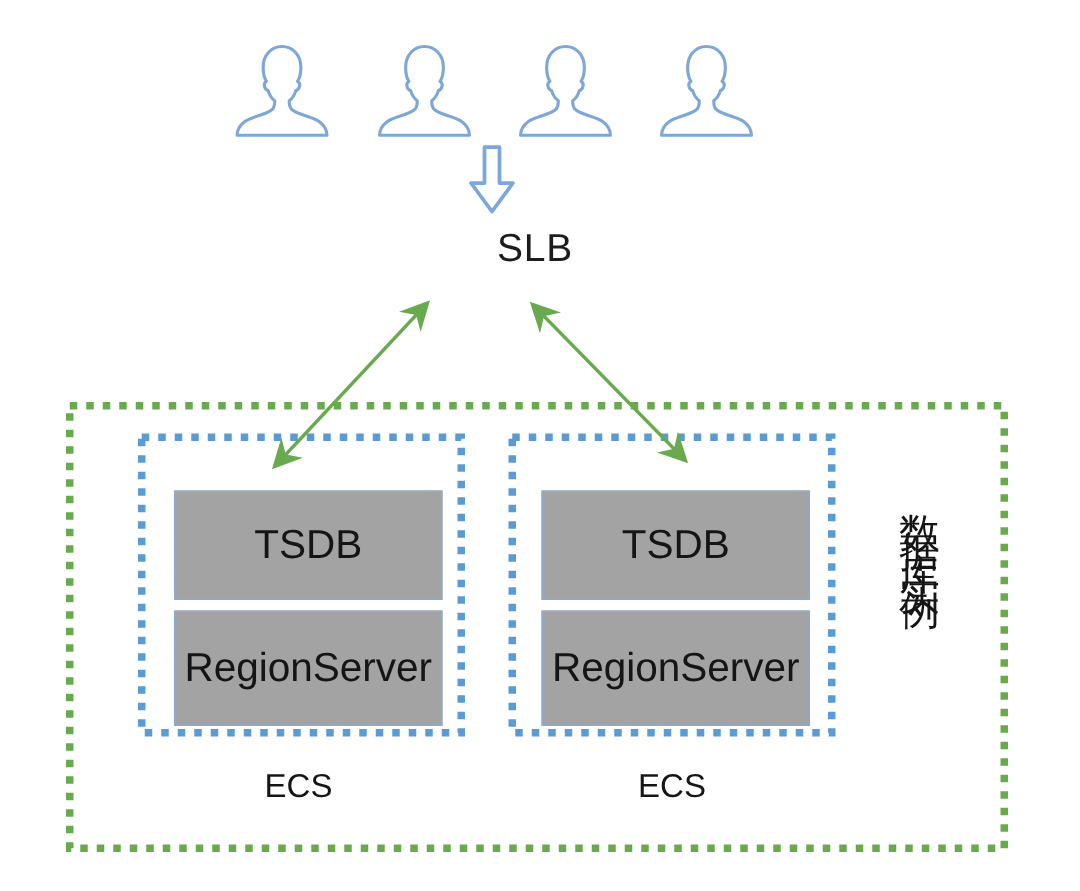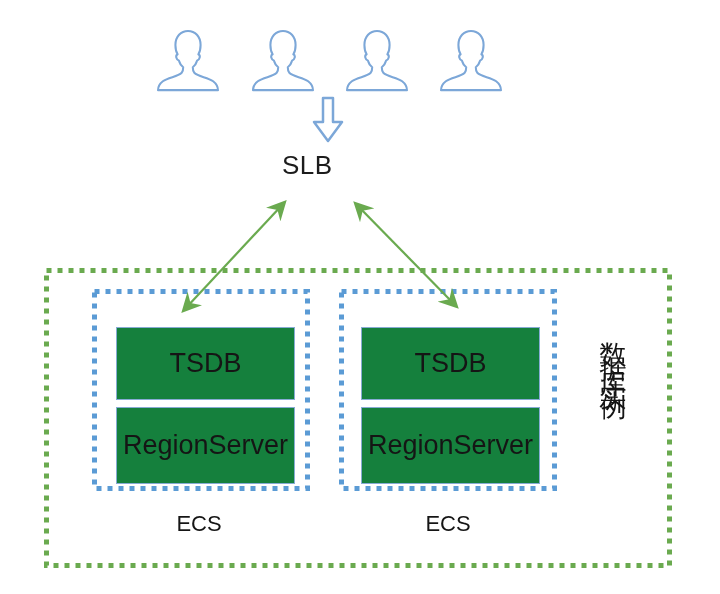--- a/index.html
+++ b/index.html
@@ -3,26 +3,26 @@
 <meta charset="utf-8">
 <style>
   html,body{margin:0;padding:0;background:#ffffff;}
   .canvas{
     position:relative;width:720px;height:594px;background:#ffffff;overflow:hidden;
     font-family:"Liberation Sans", sans-serif;color:#1f1f1f;
   }
   .layer{position:absolute;left:0;top:0;width:720px;height:594px;}
   .abs{position:absolute;}
   .slb-label{
-    left:282px;top:150px;width:100px;text-align:left;
+    left:282px;top:150px;width:100px;text-align:right;
     font-size:26px;font-weight:500;letter-spacing:0.5px;color:#1c1c1c;
   }
   .comp-box{
     display:flex;align-items:center;justify-content:center;
-    border:1.4px solid #87abd4;background:#15803d;
+    border:1.4px solid #87abd4;background:#a3a3a3;
     font-size:27px;color:#151515;
   }
   .tsdb-1{left:116px;top:327px;width:177px;height:71px;}
   .rs-1  {left:116px;top:407px;width:177px;height:75px;}
   .tsdb-2{left:361px;top:327px;width:177px;height:71px;}
   .rs-2  {left:361px;top:407px;width:177px;height:75px;}
   .ecs-label{
     top:511px;width:100px;text-align:center;
     font-size:22px;color:#151515;
   }

